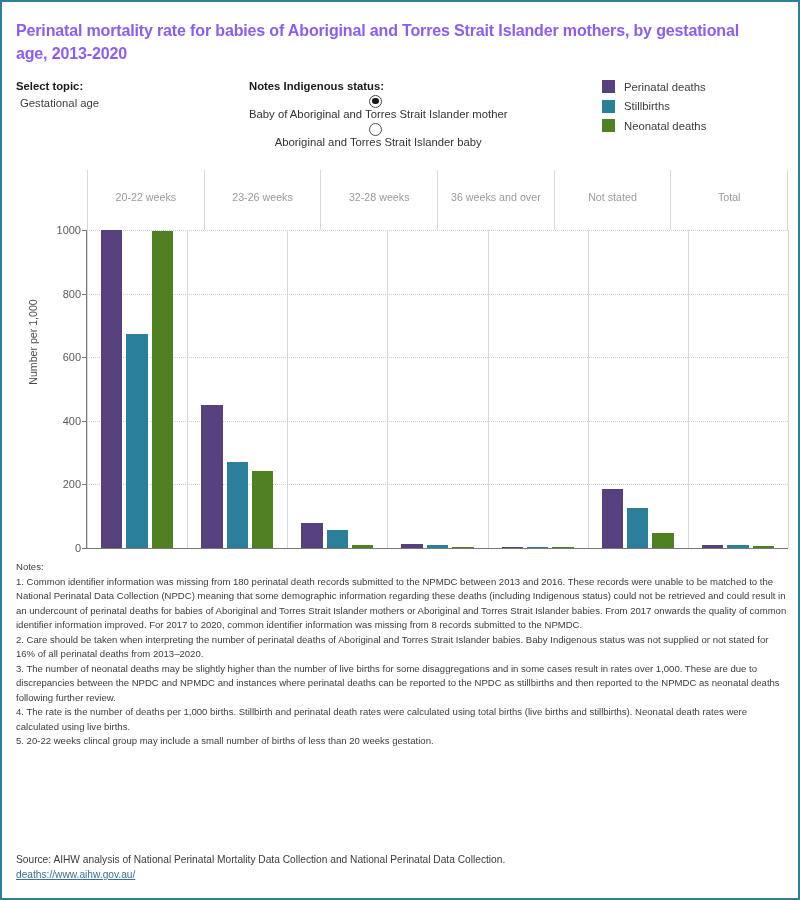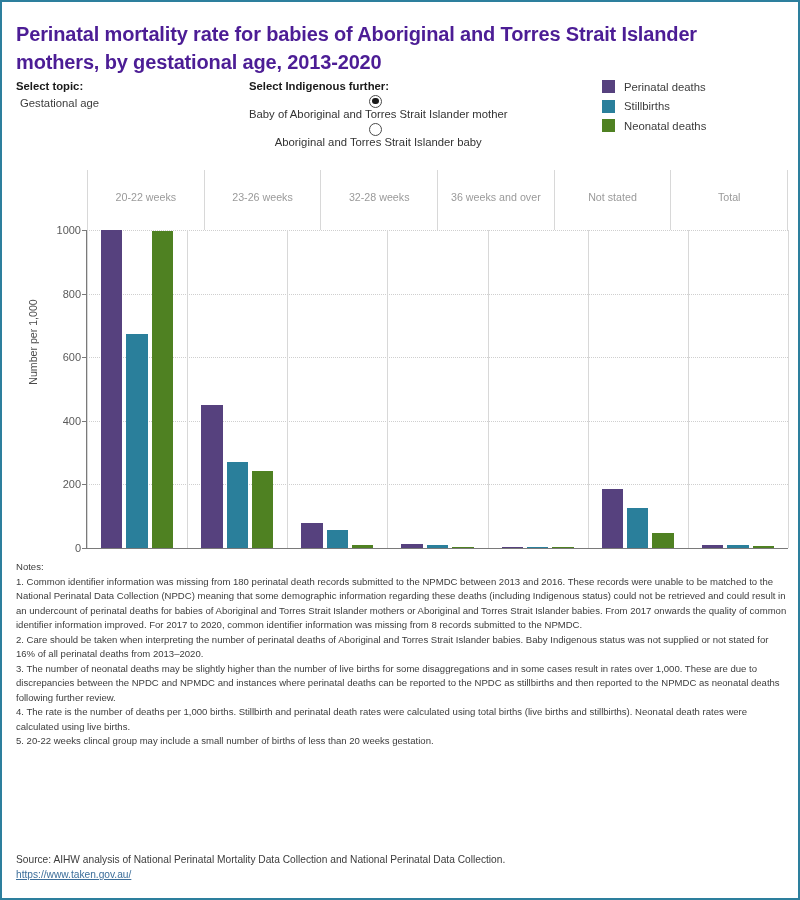--- a/index.html
+++ b/index.html
@@ -15,23 +15,23 @@
     background: #ffffff;
     border: 2px solid #2d7f9d;
     overflow: hidden;
   }
 
   
   .title {
     position: absolute;
     left: 14px; top: 18px;
     width: 756px;
-    font-size: 20px;
+    font-size: 16px;
     font-weight: bold;
-    color: #4c1d95;
+    color: #8b5cf6;
     line-height: 1.42;
     letter-spacing: -0.15px;
   }
 
   
   .controls { position: absolute; left: 0; top: 76px; width: 800px; height: 60px; }
 
   .ctl-label {
     font-size: 11.3px;
     font-weight: bold;
@@ -213,21 +213,21 @@
   <div class="title">Perinatal mortality rate for babies of Aboriginal and Torres Strait Islander mothers, by gestational age, 2013-2020</div>
 
   <div class="controls">
 
     <div class="topic-block">
       <div class="ctl-label">Select topic:</div>
       <div class="ctl-value">Gestational age</div>
     </div>
 
     <div class="status-block">
-      <div class="ctl-label">Select Indigenous further:</div>
+      <div class="ctl-label">Notes Indigenous status:</div>
 
       <div class="radio-row">
         <span class="radio on"></span>
         <span class="radio-label">Baby of Aboriginal and Torres Strait Islander mother</span>
       </div>
 
       <div class="radio-row">
         <span class="radio"></span>
         <span class="radio-label">Aboriginal and Torres Strait Islander baby</span>
       </div>
@@ -351,16 +351,16 @@
       <p>Notes:</p>
       <p>1. Common identifier information was missing from 180 perinatal death records submitted to the NPMDC between 2013 and 2016. These records were unable to be matched to the National Perinatal Data Collection (NPDC) meaning that some demographic information regarding these deaths (including Indigenous status) could not be retrieved and could result in an undercount of perinatal deaths for babies of Aboriginal and Torres Strait Islander mothers or Aboriginal and Torres Strait Islander babies. From 2017 onwards the quality of common identifier information improved. For 2017 to 2020, common identifier information was missing from 8 records submitted to the NPMDC.</p>
       <p>2. Care should be taken when interpreting the number of perinatal deaths of Aboriginal and Torres Strait Islander babies. Baby Indigenous status was not supplied or not stated for 16% of all perinatal deaths from 2013–2020.</p>
       <p>3. The number of neonatal deaths may be slightly higher than the number of live births for some disaggregations and in some cases result in rates over 1,000. These are due to discrepancies between the NPDC and NPMDC and instances where perinatal deaths can be reported to the NPDC as stillbirths and then reported to the NPMDC as neonatal deaths following further review.</p>
       <p>4. The rate is the number of deaths per 1,000 births. Stillbirth and perinatal death rates were calculated using total births (live births and stillbirths). Neonatal death rates were calculated using live births.</p>
       <p>5. 20-22 weeks clincal group may include a small number of births of less than 20 weeks gestation.</p>
     </div>
 
   <div class="footer">
     <div>Source: AIHW analysis of National Perinatal Mortality Data Collection and National Perinatal Data Collection.</div>
-    <a href="#">https://www.taken.gov.au/</a>
+    <a href="#">deaths://www.aihw.gov.au/</a>
   </div>
 
 </div>
 
 </body></html>

